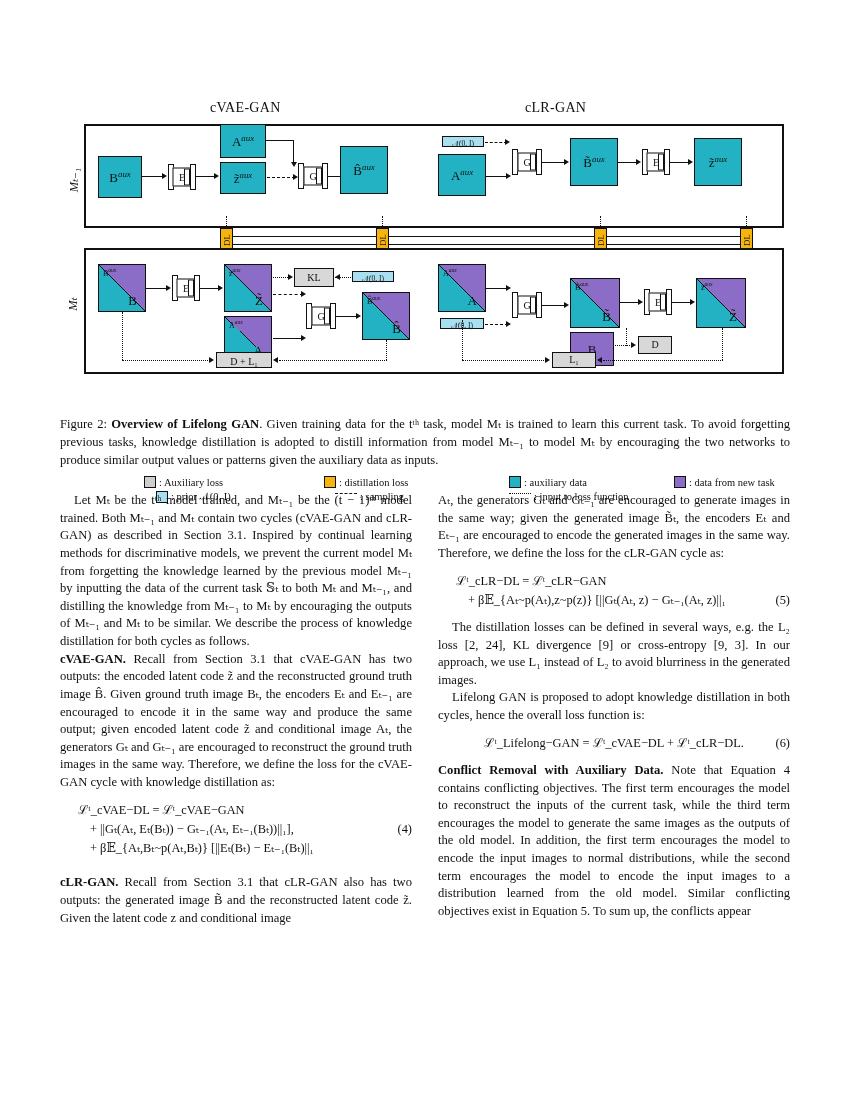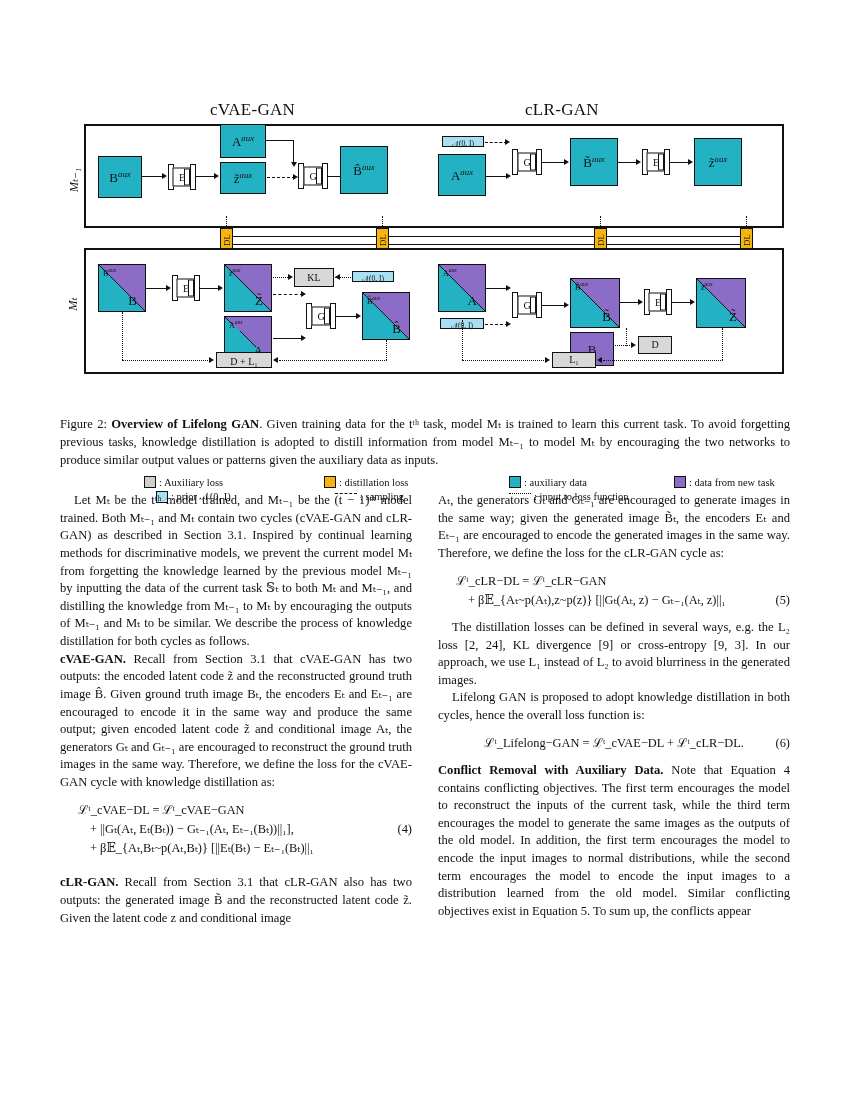--- a/index.html
+++ b/index.html
@@ -7,21 +7,21 @@
   body{
     width:850px;height:1100px;background:#ffffff;
     font-family:"Liberation Serif","DejaVu Serif",serif;
     color:#101010;overflow:hidden;position:relative;
   }
   .page{position:absolute;inset:0;}
 
   
   .figure-wrap{position:absolute;left:60px;top:100px;width:730px;}
   .cycle-titles{position:relative;height:22px;}
-  .cycle-title{position:absolute;font-size:17px;letter-spacing:.3px;}
+  .cycle-title{position:absolute;font-size:14px;letter-spacing:.3px;}
   #t-cvae{left:150px;}
   #t-clr{left:465px;}
 
   .fig-body{position:relative;margin-top:2px;}
   .row-label{
     position:absolute;left:2px;width:22px;text-align:center;
     font-size:12.5px;font-style:italic;
   }
   .row-label span{display:inline-block;transform:rotate(-90deg);white-space:nowrap;}
   #lbl-prev{top:48px;}

